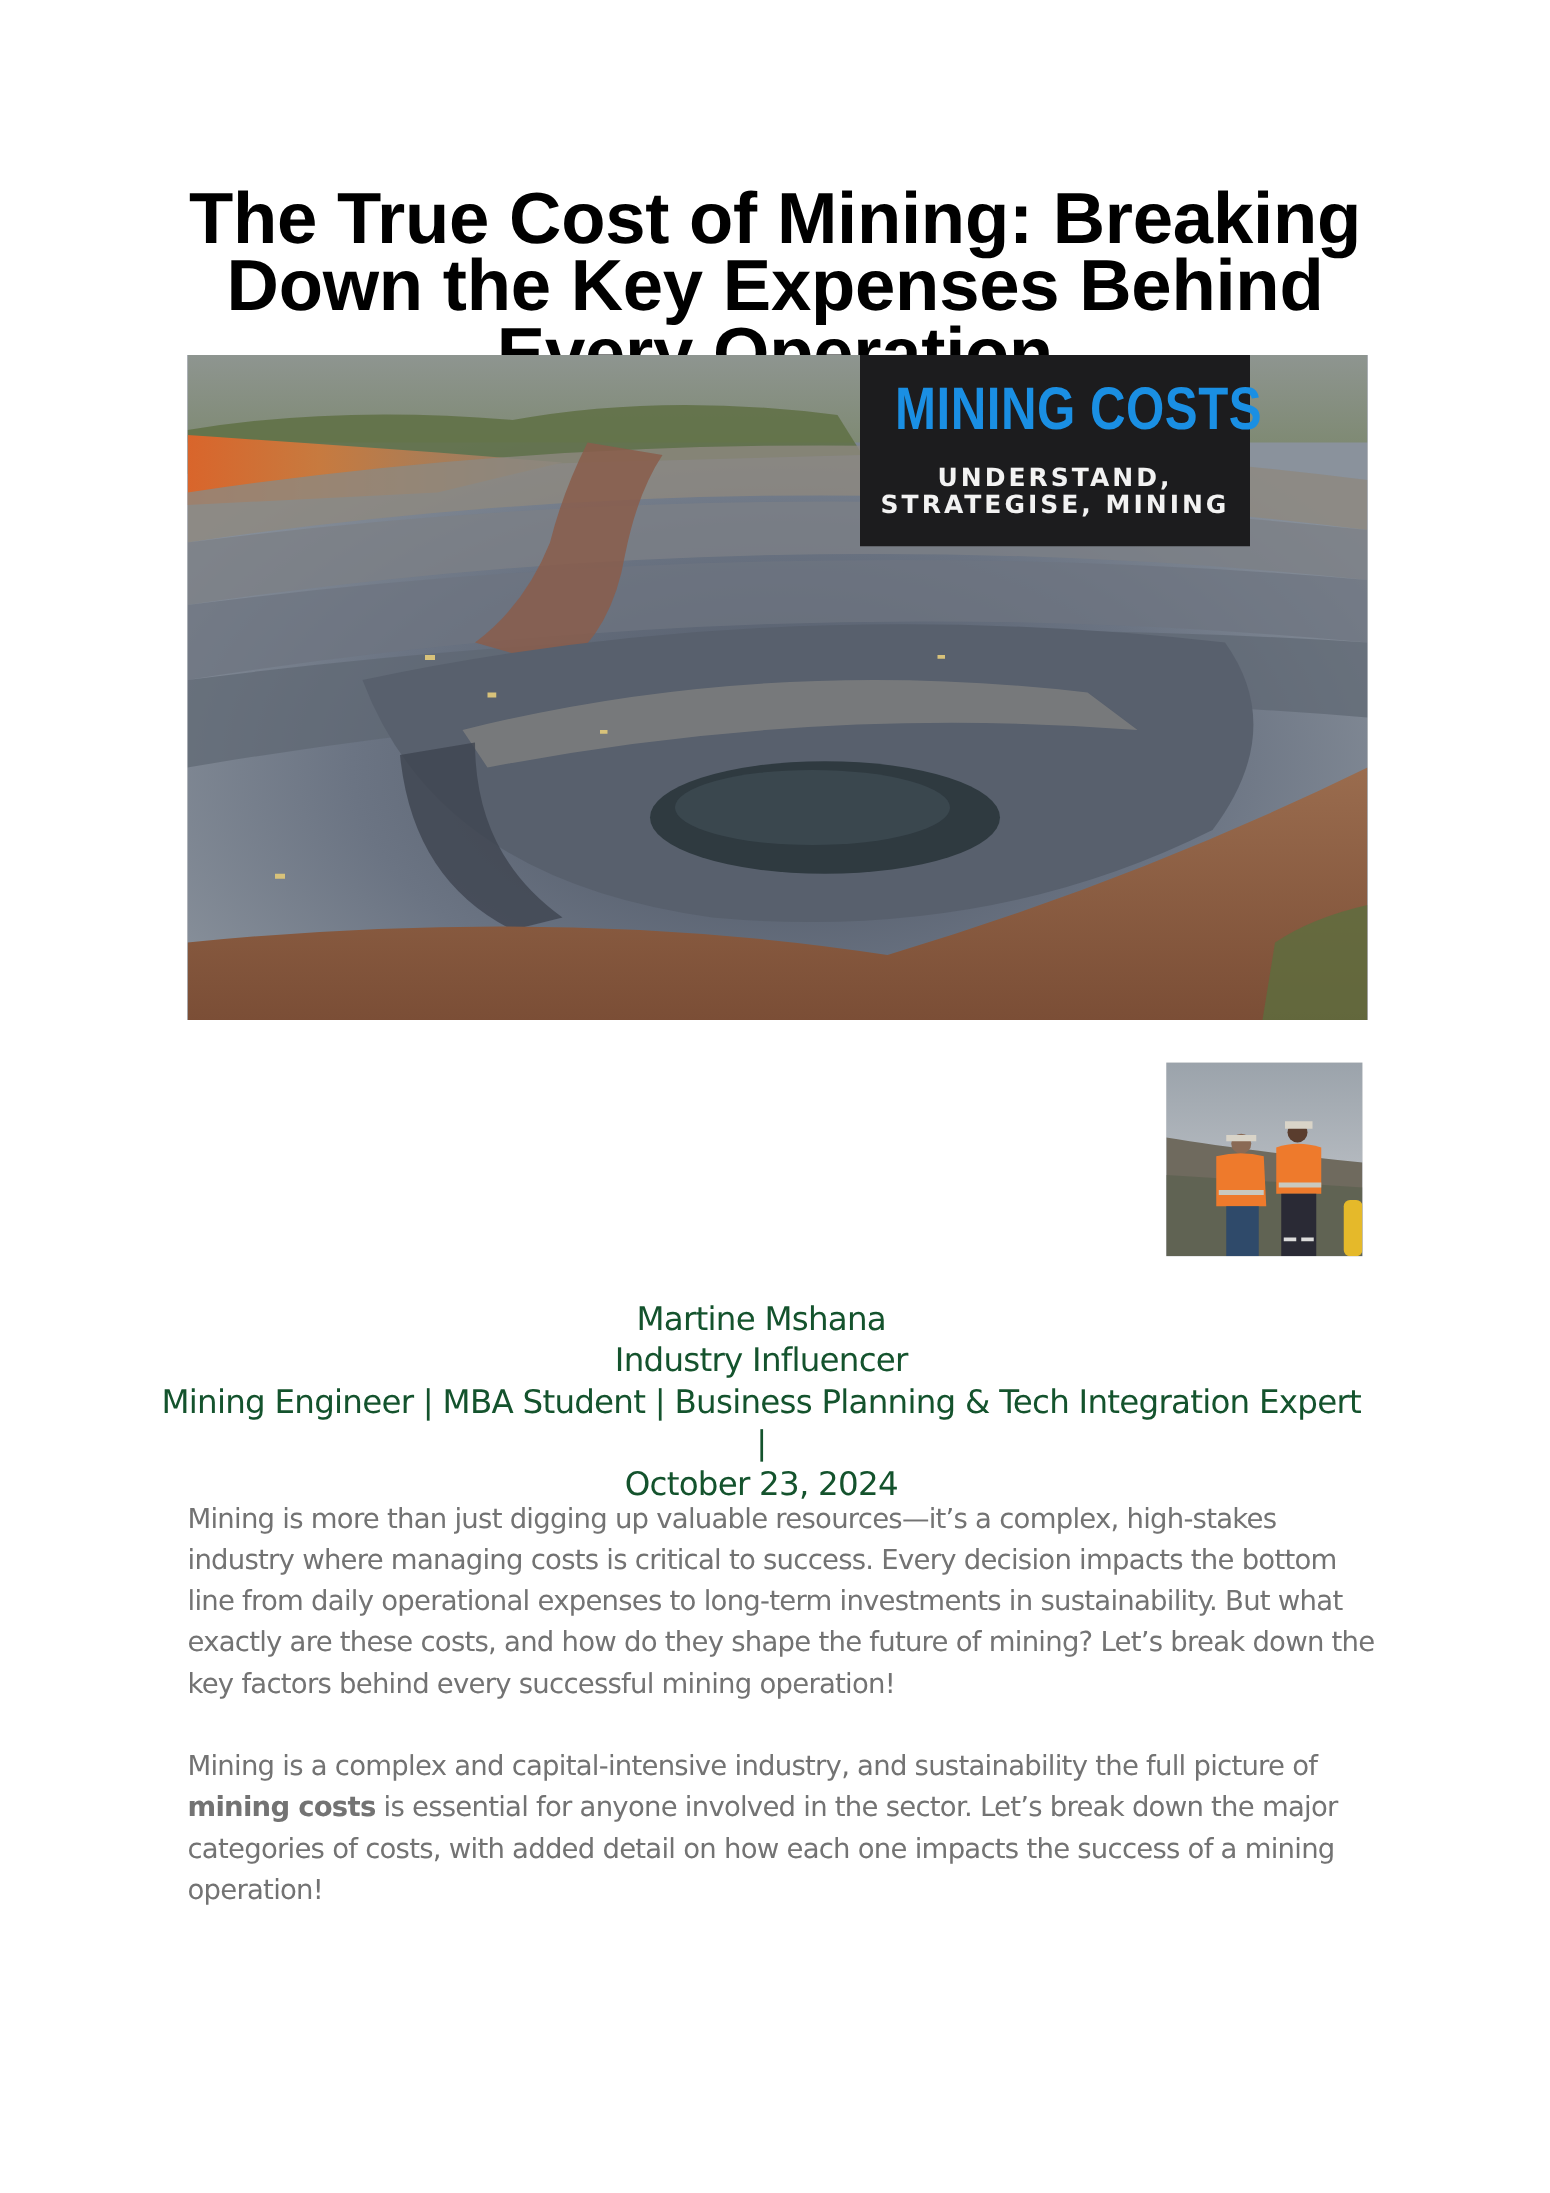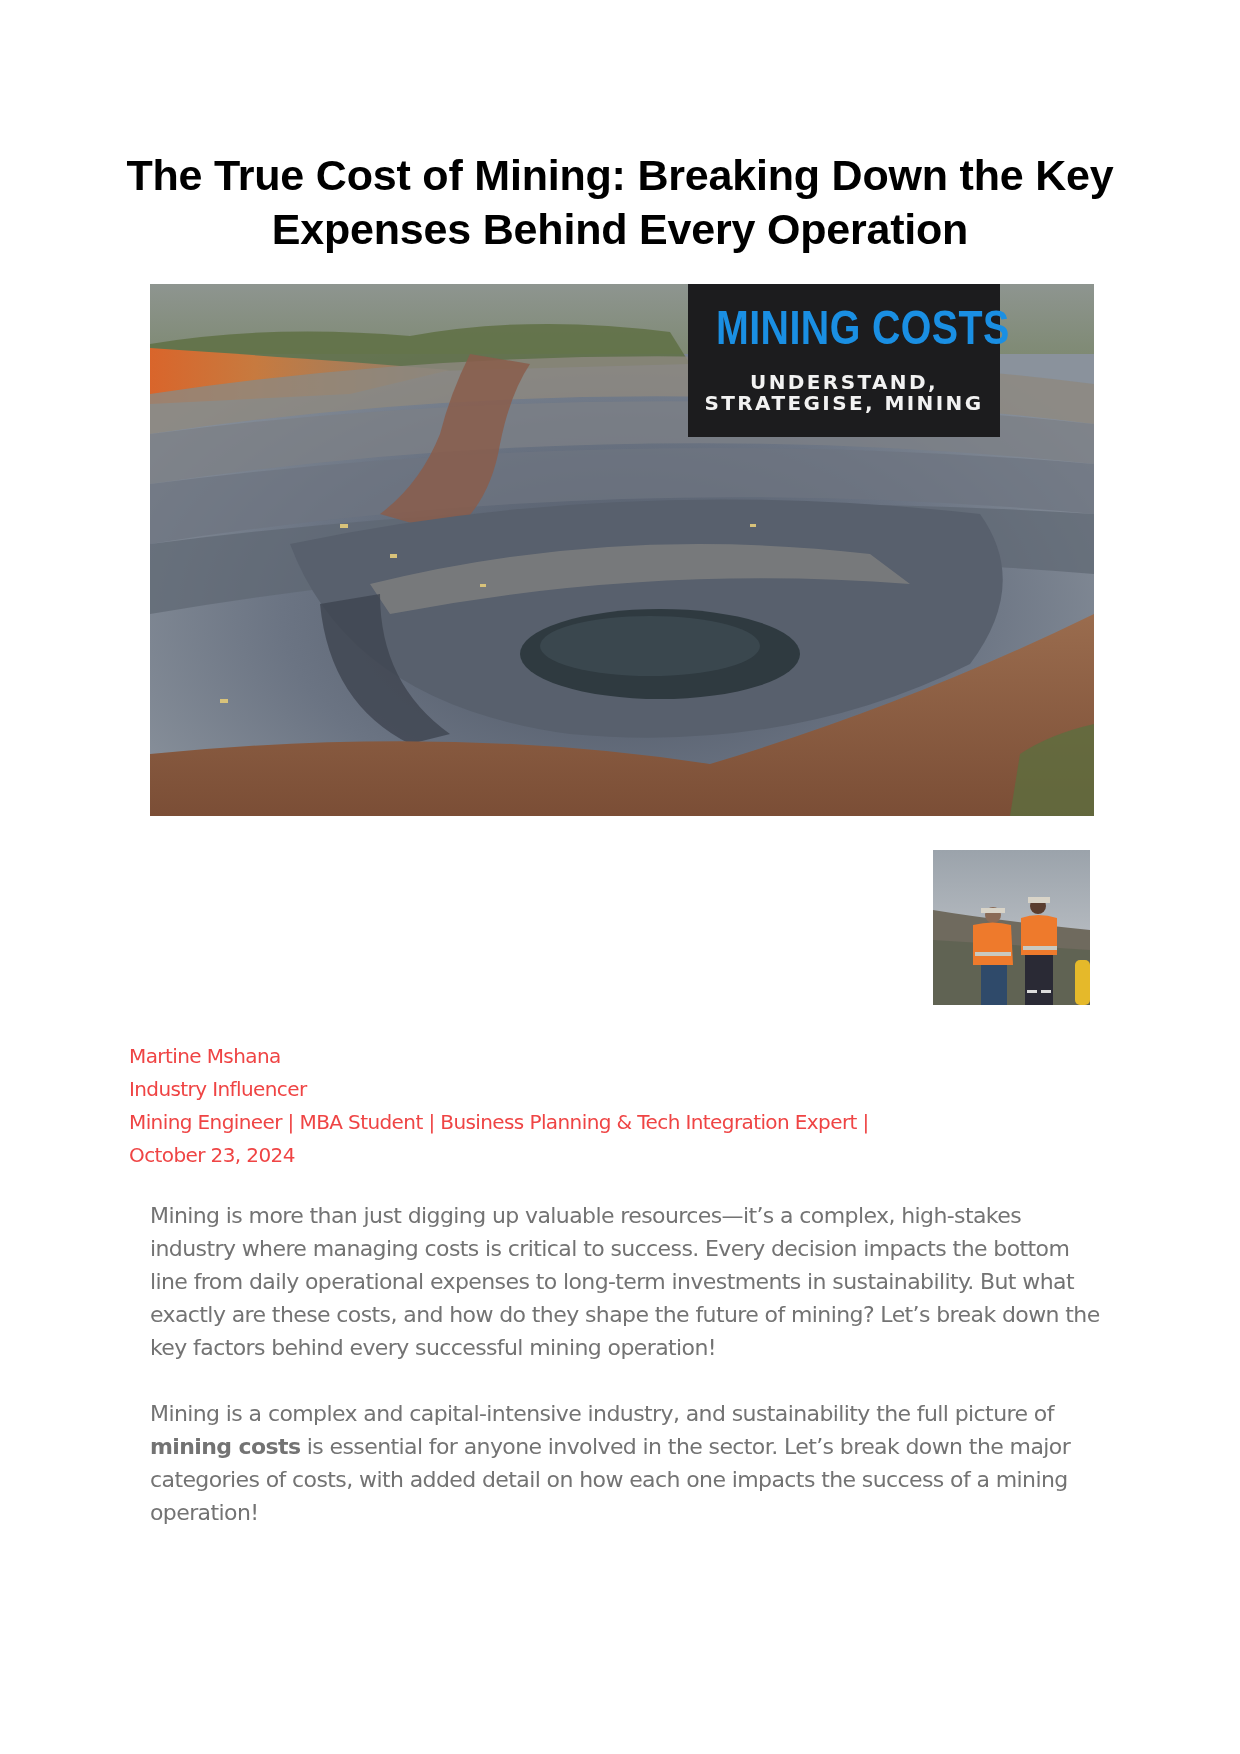--- a/index.html
+++ b/index.html
@@ -17,21 +17,21 @@
     }
     .page-title {
       position: absolute;
       left: 120px;
       top: 148px;
       width: 1000px;
       margin: 0;
       text-align: center;
       font-family: "Liberation Sans", sans-serif;
       font-weight: bold;
-      font-size: 43px;
+      font-size: 58px;
       line-height: 54px;
       color: #000000;
       letter-spacing: -0.2px;
     }
     .hero {
       position: absolute;
       left: 150px;
       top: 284px;
       width: 944px;
       height: 532px;
@@ -91,25 +91,25 @@
     .avatar svg {
       width: 157px;
       height: 155px;
       display: block;
     }
     .byline {
       position: absolute;
       right: 151px;
       top: 1040px;
       width: 960px;
-      text-align: left;
-      font-family: "DejaVu Sans", sans-serif;
-      font-size: 20px;
+      text-align: center;
+      font-family: "DejaVu Sans", sans-serif;
+      font-size: 26px;
       line-height: 33px;
-      color: #ef4444;
+      color: #14532d;
     }
     .byline div {
       letter-spacing: -0.6px;
     }
     .body-text {
       position: absolute;
       left: 150px;
       width: 950px;
       margin: 0;
       font-family: "DejaVu Sans", sans-serif;

